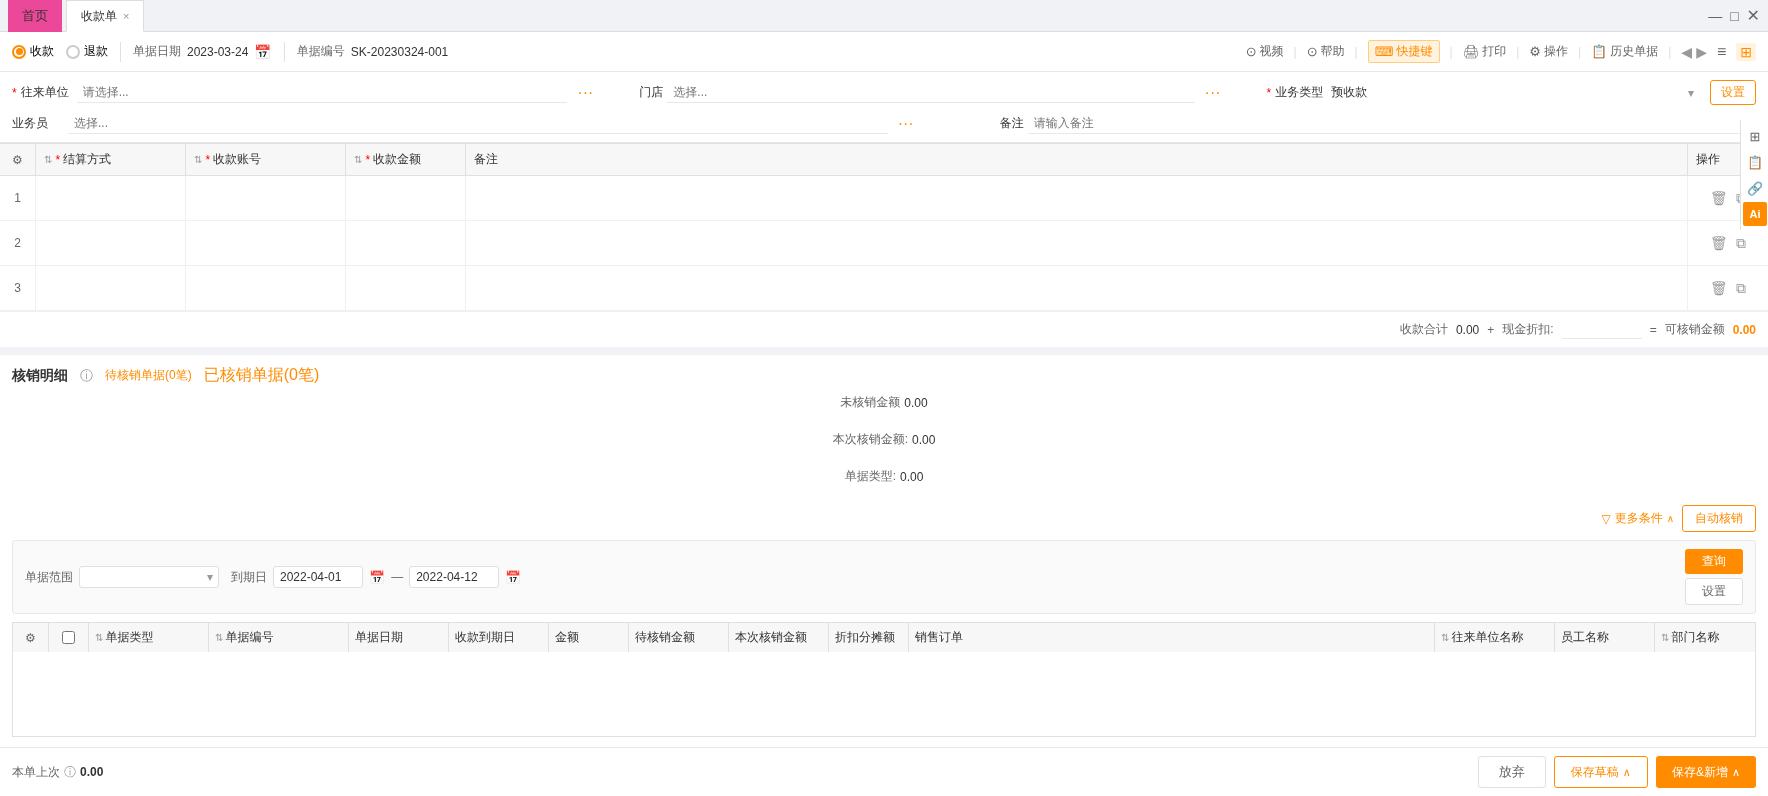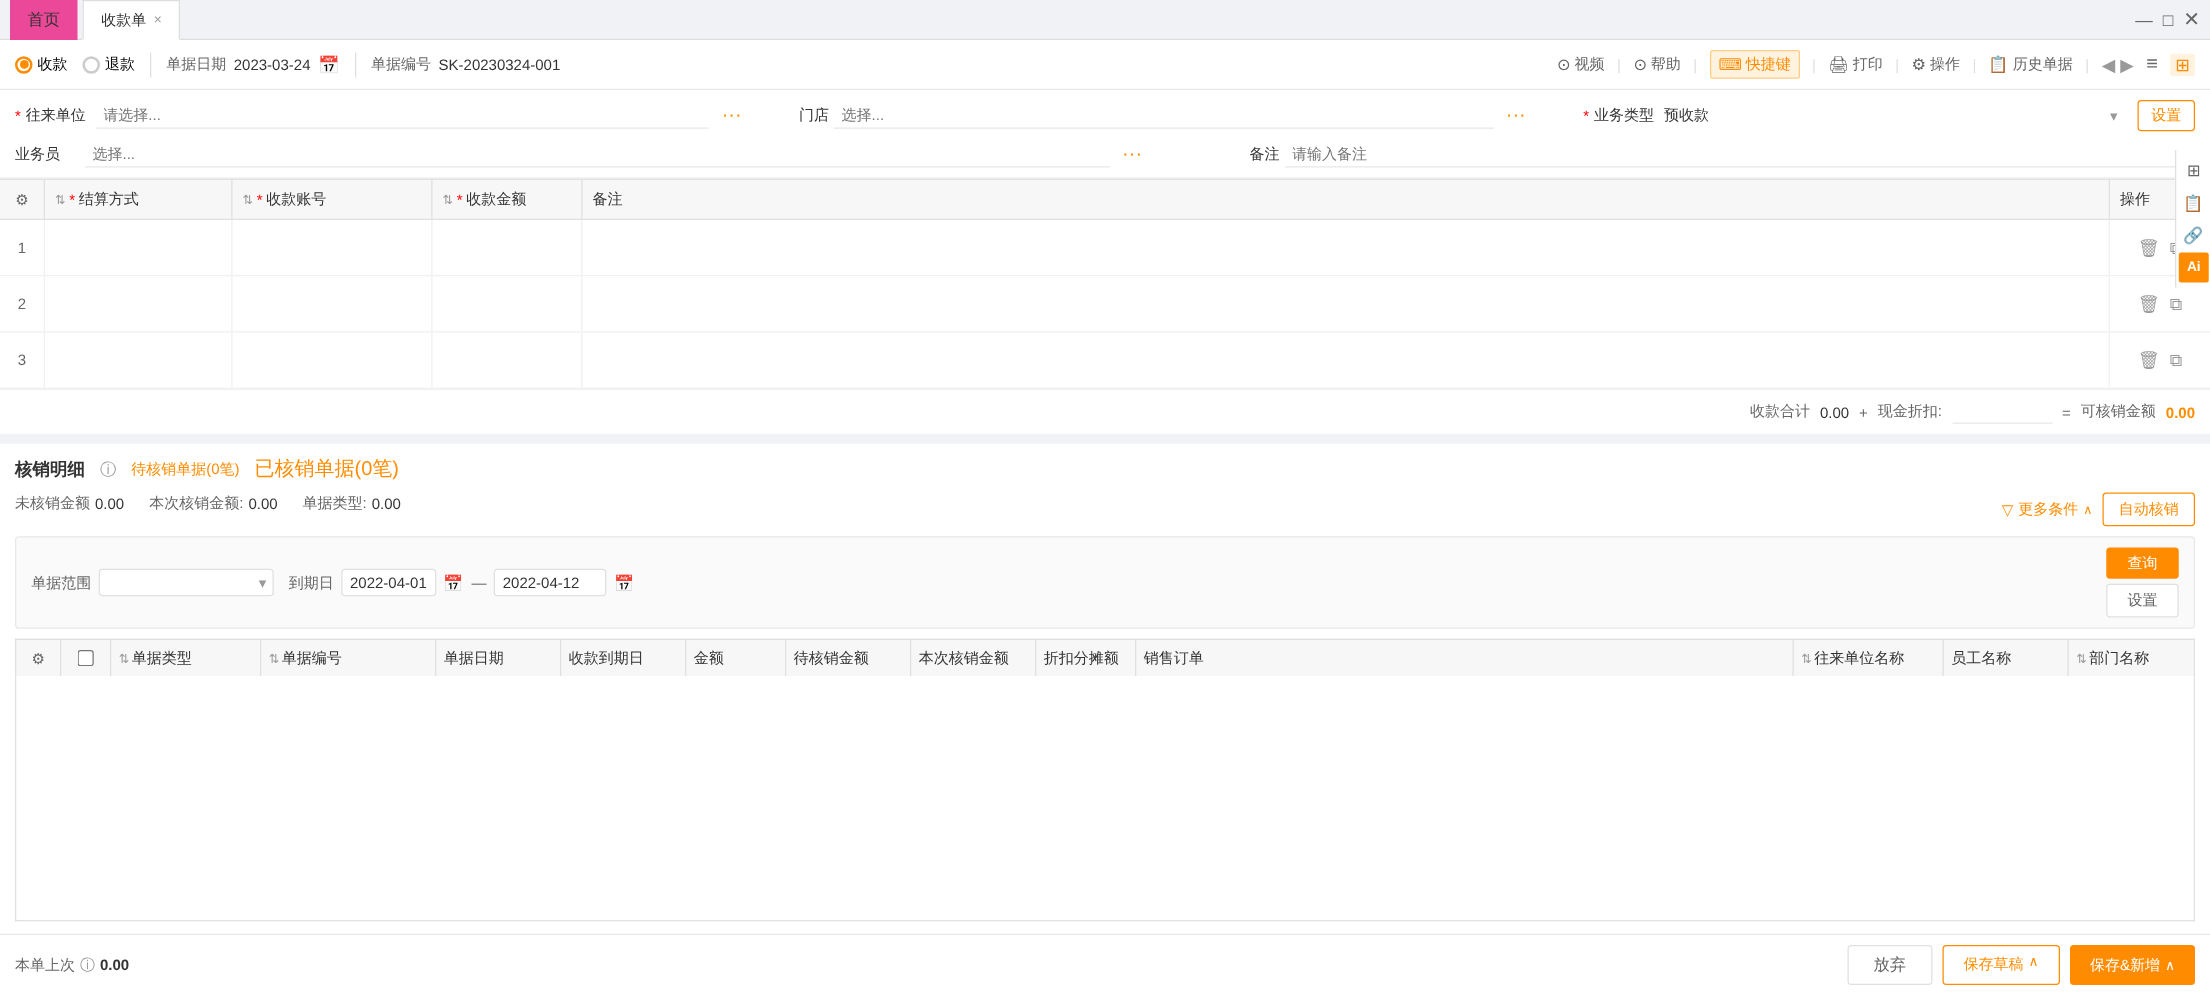--- a/index.html
+++ b/index.html
@@ -224,21 +224,21 @@
 
   <div style="background:#fff;border-top:8px solid #f0f2f5;padding:10px 12px;flex:1;display:flex;flex-direction:column;overflow:hidden;">
 
     <div style="display:flex;align-items:center;gap:12px;margin-bottom:8px;">
       <span style="font-size:14px;font-weight:bold;color:#333;">核销明细</span>
       <span style="color:#999;cursor:pointer;font-size:13px;">ⓘ</span>
       <span style="color:#ff8c00;cursor:pointer;font-size:12px;">待核销单据(0笔)</span>
       <span style="color:#ff8c00;cursor:pointer;font-size:16px;">已核销单据(0笔)</span>
     </div>
 
-    <div style="display:flex;align-items:flex-start;gap:20px;margin-bottom:8px;color:#666;">
+    <div style="display:flex;align-items:center;gap:20px;margin-bottom:8px;color:#666;flex-direction:column;">
       <div style="display:flex;align-items:center;gap:4px;">
         <span>未核销金额</span>
         <span style="color:#333;">0.00</span>
       </div>
       <div style="display:flex;align-items:center;gap:4px;">
         <span>本次核销金额:</span>
         <span style="color:#333;">0.00</span>
       </div>
       <div style="display:flex;align-items:center;gap:4px;">
         <span>单据类型:</span>
@@ -257,21 +257,21 @@
     <div style="display:flex;align-items:center;gap:12px;margin-bottom:8px;padding:8px 12px;border:1px solid #e8e8e8;border-radius:3px;background:#fafafa;">
       <div style="display:flex;align-items:center;gap:6px;">
         <span style="color:#666;white-space:nowrap;">单据范围</span>
         <div style="position:relative;display:inline-flex;align-items:center;">
           <select style="border:1px solid #e0e0e0;background:#fff;padding:3px 24px 3px 8px;border-radius:3px;min-width:140px;appearance:none;cursor:pointer;color:#333;font-size:12px;outline:none;"></select>
           <span style="position:absolute;right:6px;color:#999;pointer-events:none;">▾</span>
         </div>
       </div>
       <div style="display:flex;align-items:center;gap:6px;">
         <span style="color:#666;white-space:nowrap;">到期日</span>
-        <input type="text" style="border: 1px solid rgb(224, 224, 224); padding: 3px 6px; border-radius: 3px; width: 76px; color: rgb(51, 51, 51); font-size: 12px; outline: none;" value="2022-04-01">
+        <input type="text" style="border: 1px solid rgb(224, 224, 224); padding: 3px 6px; border-radius: 3px; width: 90px; color: rgb(51, 51, 51); font-size: 12px; outline: none;" value="2022-04-01">
         <span style="color:#ff8c00;cursor:pointer;font-size:13px;">📅</span>
         <span style="color:#666;">—</span>
         <input type="text" style="border: 1px solid rgb(224, 224, 224); padding: 3px 6px; border-radius: 3px; width: 90px; color: rgb(51, 51, 51); font-size: 12px; outline: none;" value="2022-04-12">
         <span style="color:#ff8c00;cursor:pointer;font-size:13px;">📅</span>
       </div>
       <div style="margin-left:auto;display:flex;flex-direction:column;gap:4px;">
         <button style="background:#ff8c00;color:#fff;border:none;padding:4px 16px;border-radius:3px;cursor:pointer;font-size:12px;">查询</button>
         <button style="background:#fff;border:1px solid #e0e0e0;color:#666;padding:4px 16px;border-radius:3px;cursor:pointer;font-size:12px;">设置</button>
       </div>
     </div>
@@ -327,21 +327,21 @@
   </div>
 
   <div style="display:flex;align-items:center;padding:8px 12px;background:#fff;border-top:1px solid #e8e8e8;gap:12px;min-height:44px;">
     <div style="display:flex;align-items:center;gap:4px;color:#666;">
       <span>本单上次</span>
       <span style="color:#999;cursor:pointer;">ⓘ</span>
       <span style="color:#333;font-weight:bold;">0.00</span>
     </div>
     <div style="margin-left:auto;display:flex;gap:8px;">
       <button style="background:#fff;border:1px solid #e0e0e0;color:#666;padding:6px 20px;border-radius:3px;cursor:pointer;font-size:13px;">放弃</button>
-      <button style="background:#fff;border:1px solid #ff8c00;color:#ff8c00;padding:6px 16px;border-radius:3px;cursor:pointer;font-size:13px;display:flex;gap:4px;">
+      <button style="background:#fff;border:1px solid #ff8c00;color:#ff8c00;padding:6px 16px;border-radius:3px;cursor:pointer;font-size:13px;display:flex;align-items:center;gap:4px;">
         <span>保存草稿</span>
         <span style="font-size:11px;">∧</span>
       </button>
       <button style="background:#ff8c00;border:none;color:#fff;padding:6px 16px;border-radius:3px;cursor:pointer;font-size:13px;display:flex;align-items:center;gap:4px;">
         <span>保存&amp;新增</span>
         <span style="font-size:11px;">∧</span>
       </button>
     </div>
   </div>
 </div>

